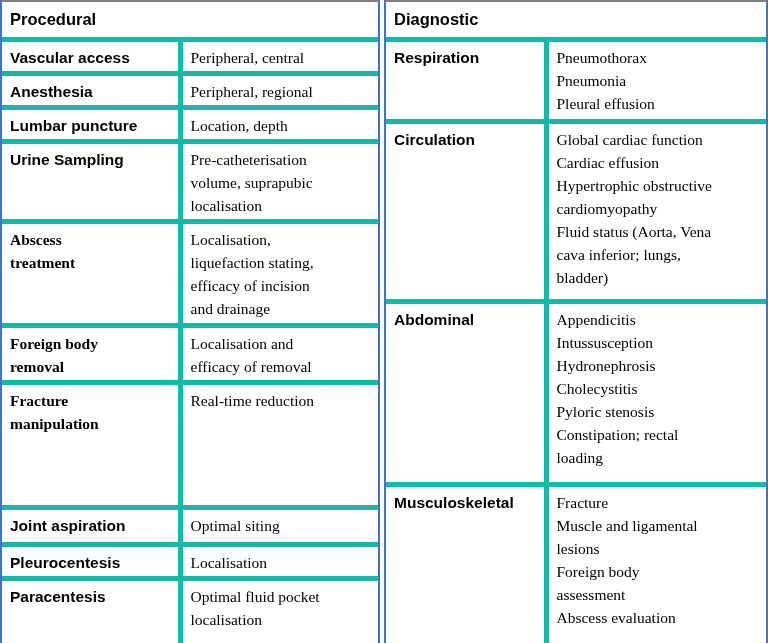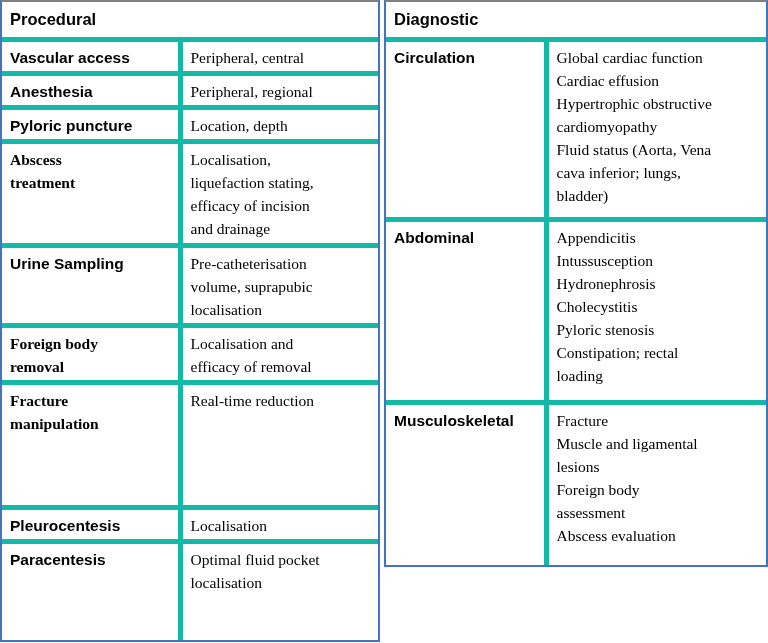--- a/index.html
+++ b/index.html
@@ -119,48 +119,48 @@
         </tr>
 
         <tr style="height:27px">
           <td class="lbl">Anesthesia</td>
           <td class="val lines">
             <span>Peripheral, regional</span>
           </td>
         </tr>
 
         <tr style="height:27px">
-          <td class="lbl">Pyloric puncture</td>
+          <td class="lbl">Lumbar puncture</td>
           <td class="val lines">
             <span>Location, depth</span>
+          </td>
+        </tr>
+
+        <tr style="height:77px">
+          <td class="lbl">Urine Sampling</td>
+          <td class="val lines">
+            <span>Pre-catheterisation</span>
+            <span>volume, suprapubic</span>
+            <span>localisation</span>
           </td>
         </tr>
 
         <tr style="height:104px">
           <td class="lbl lines">
             <span>Abscess</span>
             <span>treatment</span>
           </td>
           <td class="val lines">
             <span>Localisation,</span>
             <span>liquefaction stating,</span>
             <span>efficacy of incision</span>
             <span>and drainage</span>
           </td>
         </tr>
 
-        <tr style="height:77px">
-          <td class="lbl">Urine Sampling</td>
-          <td class="val lines">
-            <span>Pre-catheterisation</span>
-            <span>volume, suprapubic</span>
-            <span>localisation</span>
-          </td>
-        </tr>
-
         <tr style="height:56px">
           <td class="lbl lines">
             <span>Foreign body</span>
             <span>removal</span>
           </td>
           <td class="val lines">
             <span>Localisation and</span>
             <span>efficacy of removal</span>
           </td>
         </tr>
@@ -168,20 +168,26 @@
         <tr style="height:125px">
           <td class="lbl lines">
             <span>Fracture</span>
             <span>manipulation</span>
           </td>
           <td class="val lines">
             <span>Real-time reduction</span>
           </td>
         </tr>
 
+        <tr style="height:37px">
+          <td class="lbl">Joint aspiration</td>
+          <td class="val lines">
+            <span>Optimal siting</span>
+          </td>
+        </tr>
 
         <tr style="height:28px">
           <td class="lbl">Pleurocentesis</td>
           <td class="val lines">
             <span>Localisation</span>
           </td>
         </tr>
 
         <tr style="height:98px">
           <td class="lbl">Paracentesis</td>
@@ -198,20 +204,28 @@
     <table class="tbl">
       <colgroup>
           <col class="c1">
           <col class="c2">
         </colgroup>
       <tbody>
         <tr class="head">
           <td colspan="2">Diagnostic</td>
         </tr>
 
+        <tr style="height:82px">
+          <td class="lbl">Respiration</td>
+          <td class="val lines">
+            <span>Pneumothorax</span>
+            <span>Pneumonia</span>
+            <span>Pleural effusion</span>
+          </td>
+        </tr>
 
         <tr style="height:180px">
           <td class="lbl">Circulation</td>
           <td class="val lines">
             <span>Global cardiac function</span>
             <span>Cardiac effusion</span>
             <span>Hypertrophic obstructive</span>
             <span>cardiomyopathy</span>
             <span>Fluid status (Aorta, Vena</span>
             <span>cava inferior; lungs,</span>

